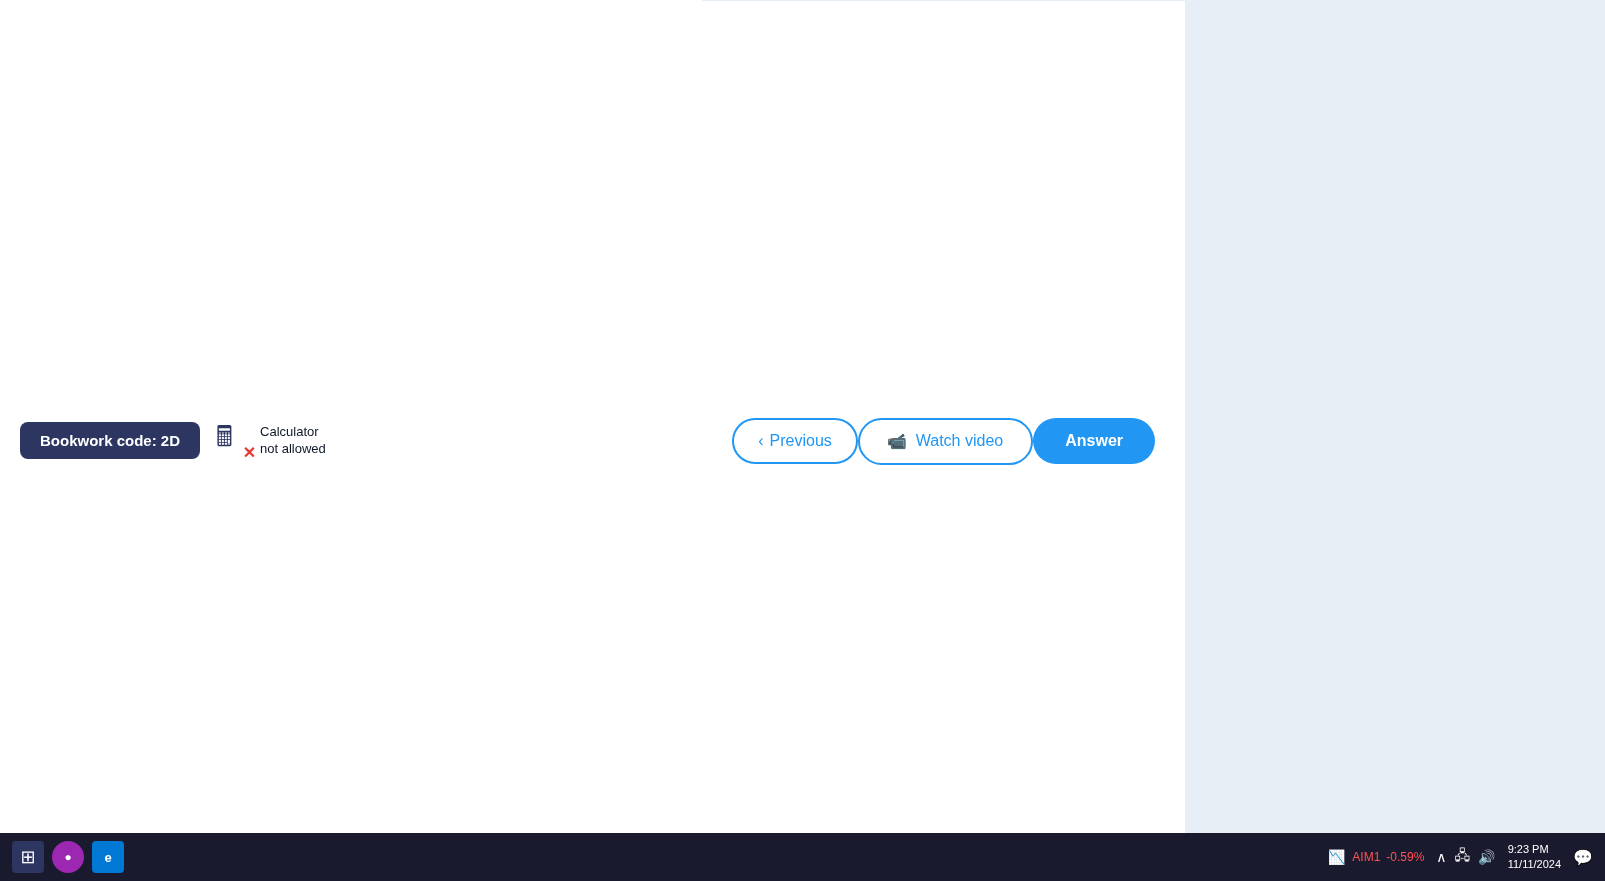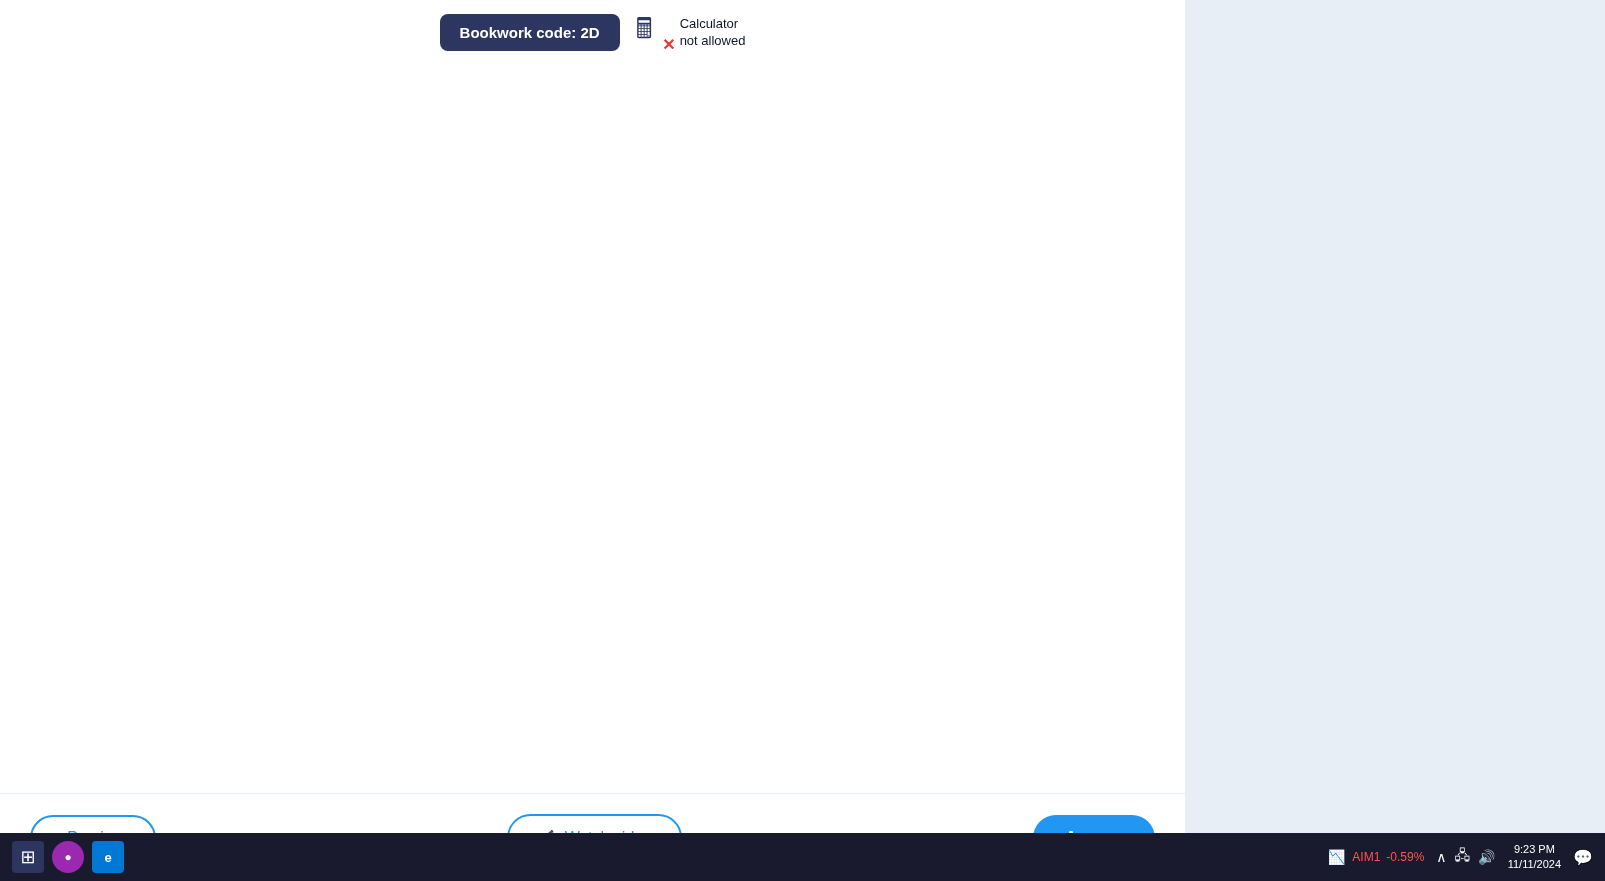--- a/index.html
+++ b/index.html
@@ -15,21 +15,21 @@
       font-family: -apple-system, BlinkMacSystemFont, 'Segoe UI', sans-serif;
       overflow: hidden;
       display: flex;
     }
 
     .main-content {
       width: 1185px;
       height: 881px;
       background: #ffffff;
       display: flex;
-      flex-direction: column;
+      flex-direction: row;
       position: relative;
     }
 
     .sidebar {
       width: 420px;
       height: 881px;
       background: #e8eef5;
     }
 
     .top-bar {
@@ -230,21 +230,21 @@
 
     .system-icons {
       display: flex;
       align-items: center;
       gap: 8px;
       color: white;
       font-size: 14px;
     }
 
     .datetime {
-      text-align: center;
+      text-align: left;
       color: white;
       font-size: 11px;
       line-height: 1.4;
     }
 
     .chat-icon {
       color: white;
       font-size: 16px;
     }
   </style>

